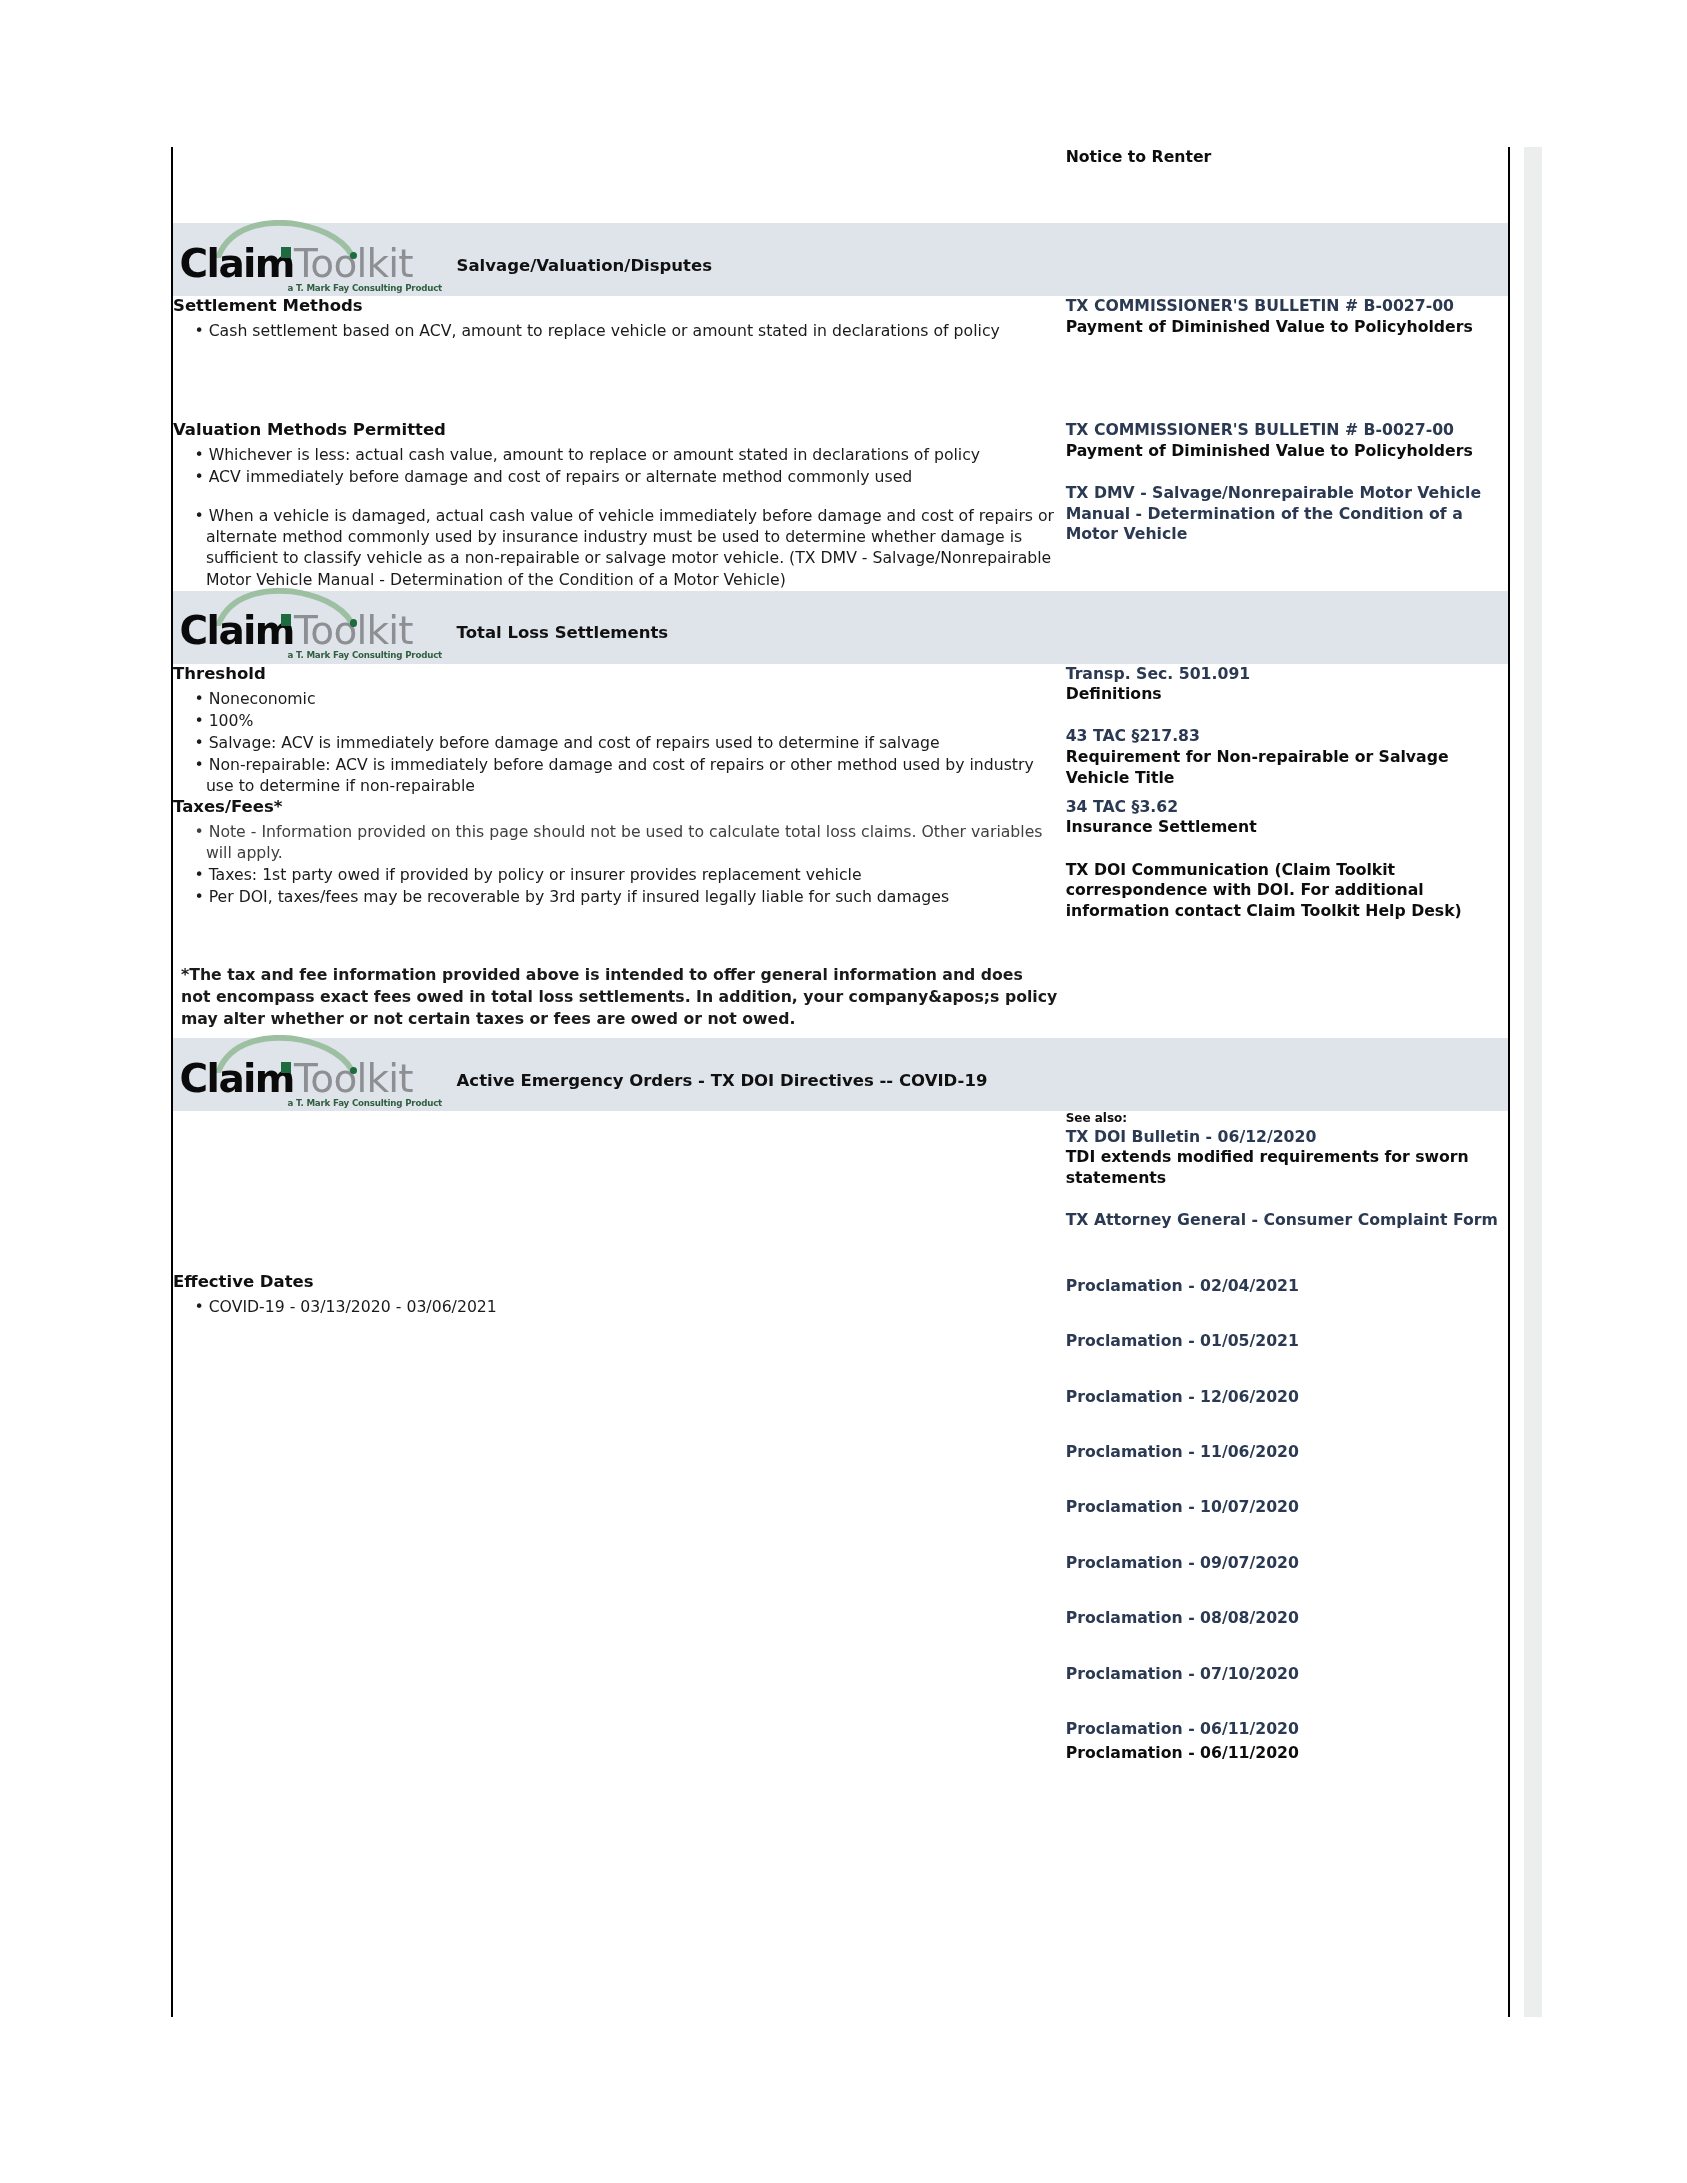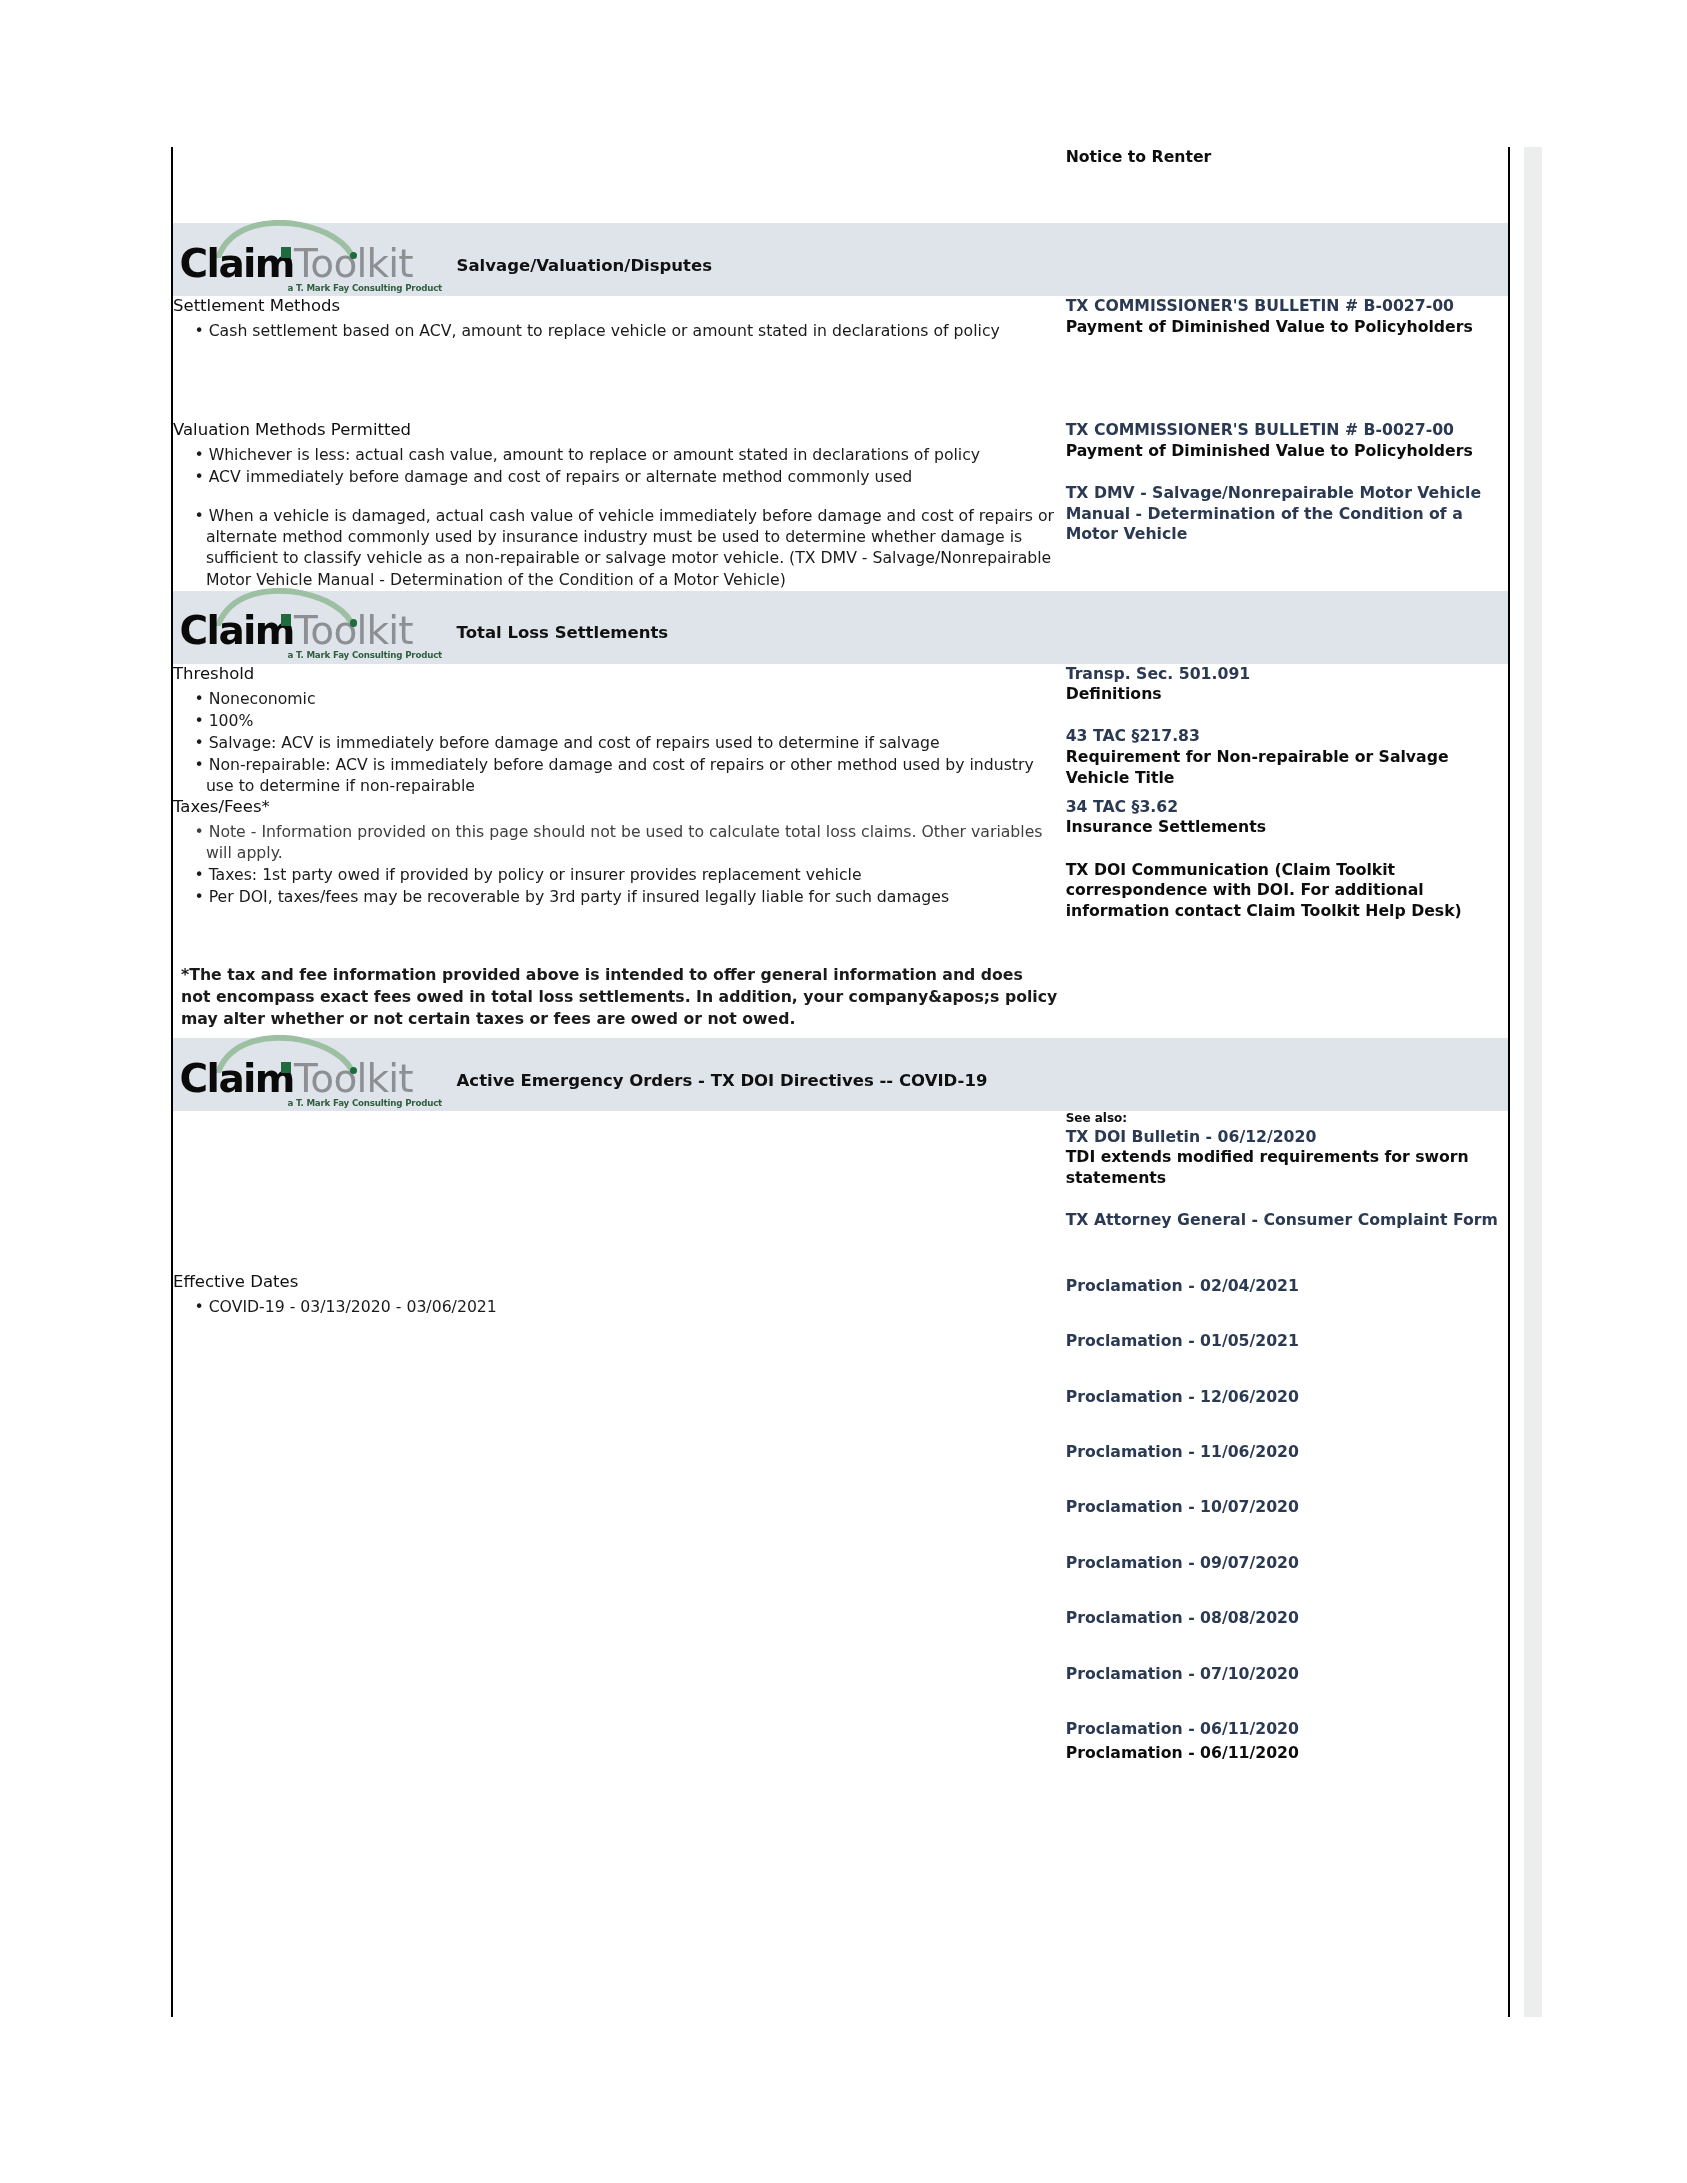--- a/index.html
+++ b/index.html
@@ -149,21 +149,21 @@
     font-weight: bold;
     color: #111111;
     padding: 0 0 13px 30px;
     white-space: nowrap;
   }
 
   
   .heading {
     font-family: "DejaVu Sans", sans-serif;
     font-size: 16.5px;
-    font-weight: normal;
+    font-weight: bold;
     color: #101010;
     margin: 0 0 3.3px 0;
     line-height: 1.25;
   }
   ul.bullets {
     list-style: none;
     margin: 0;
     padding: 0 0 0 21.4px;
   }
   ul.bullets li {
@@ -354,21 +354,21 @@
               <li class="note">Note - Information provided on this page should not be used to calculate total loss claims.  Other variables will apply.</li>
               <li>Taxes: 1st party owed if provided by policy or insurer provides replacement vehicle</li>
               <li>Per DOI, taxes/fees may be recoverable by 3rd party if insured legally liable for such damages</li>
             </ul>
             <div style="height:48px"></div>
             <p class="footnote">*The tax and fee information provided above is intended to offer general information and does not encompass exact fees owed in total loss settlements. In addition, your company&amp;apos;s policy may alter whether or not certain taxes or fees are owed or not owed.</p>
           </td>
           <td class="cell-r">
             <div class="ref-block">
               <p class="ref-cite">34 TAC §3.62</p>
-              <p class="ref-desc">Insurance Settlements</p>
+              <p class="ref-desc">Insurance Settlement</p>
             </div>
             <div class="ref-block">
               <p class="ref-desc">TX DOI Communication (Claim Toolkit correspondence with DOI. For additional information contact Claim Toolkit Help Desk)</p>
             </div>
           </td>
         </tr>
 
         <tr class="section-row">
           <td colspan="2">
             <div class="section-inner">

